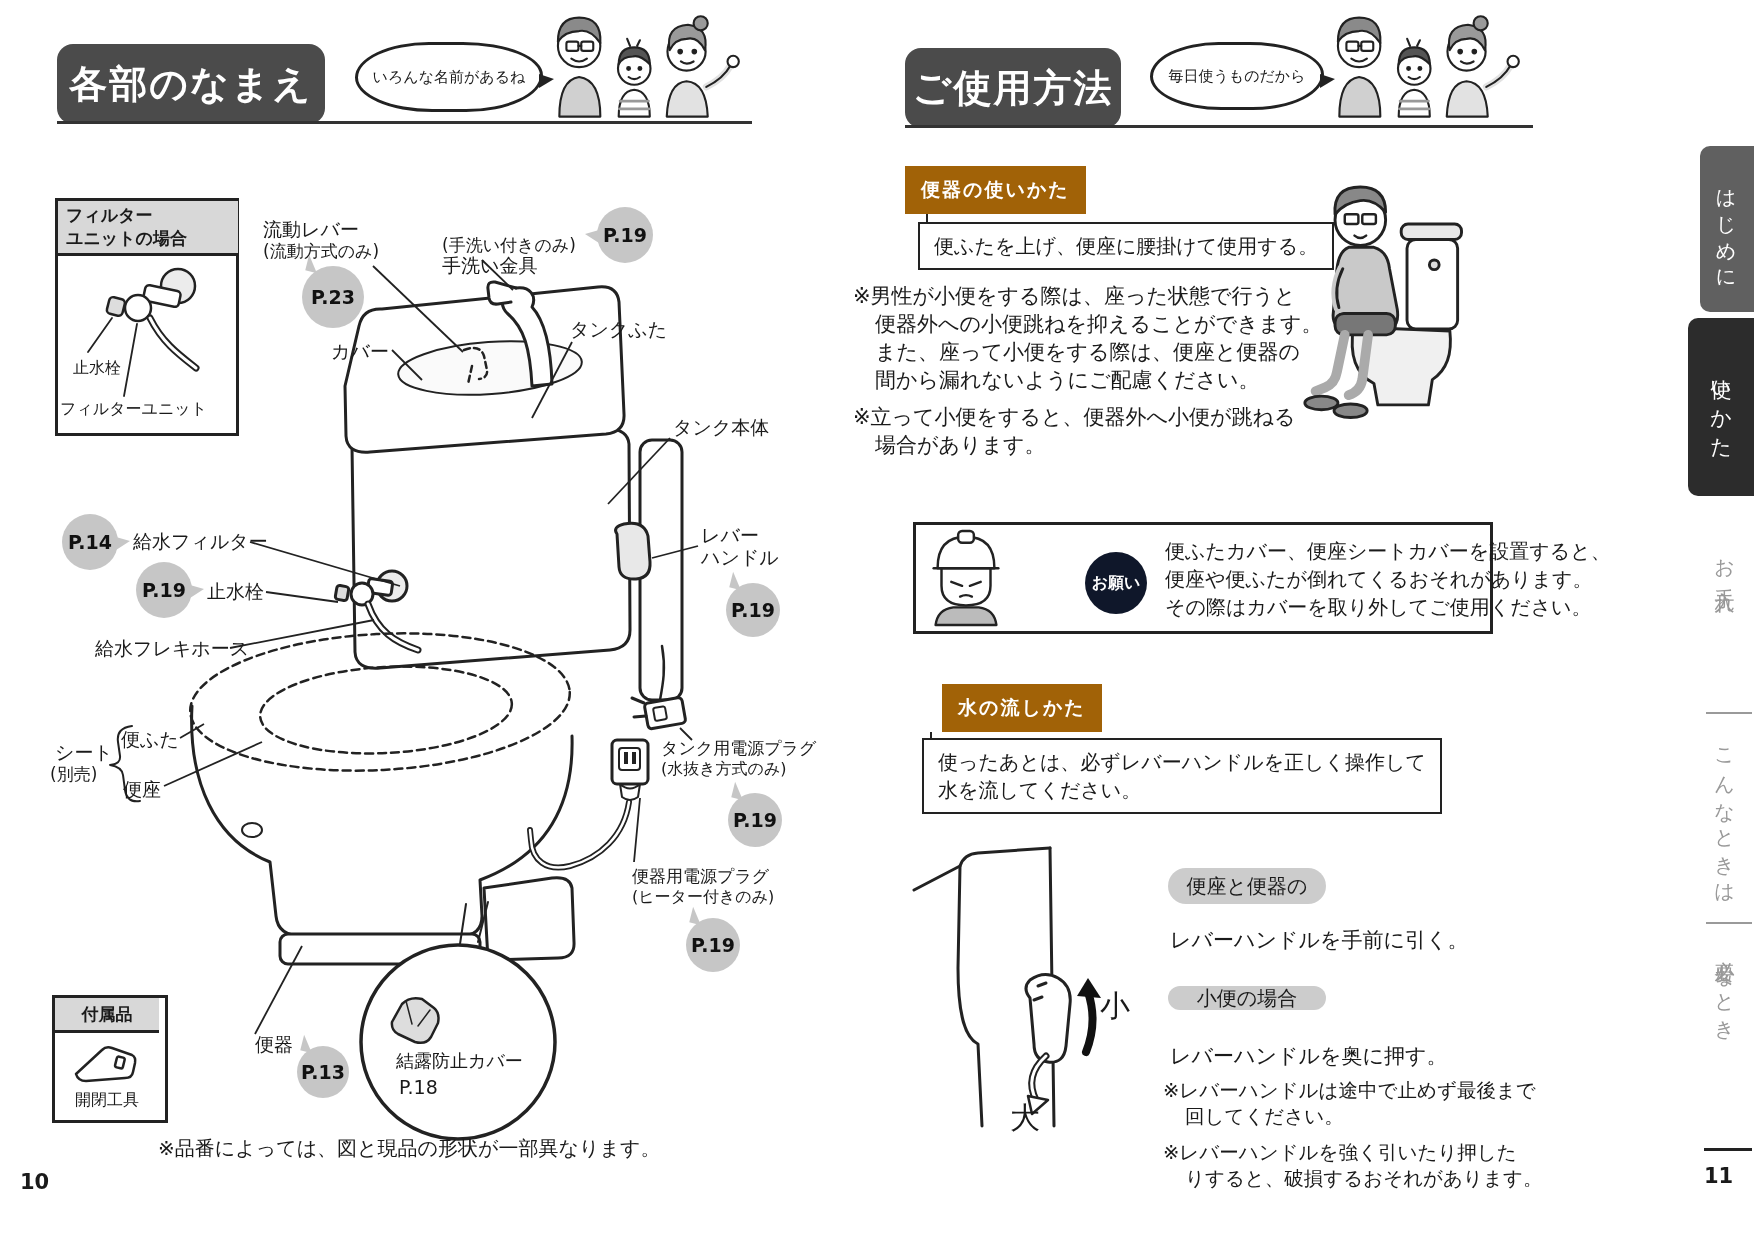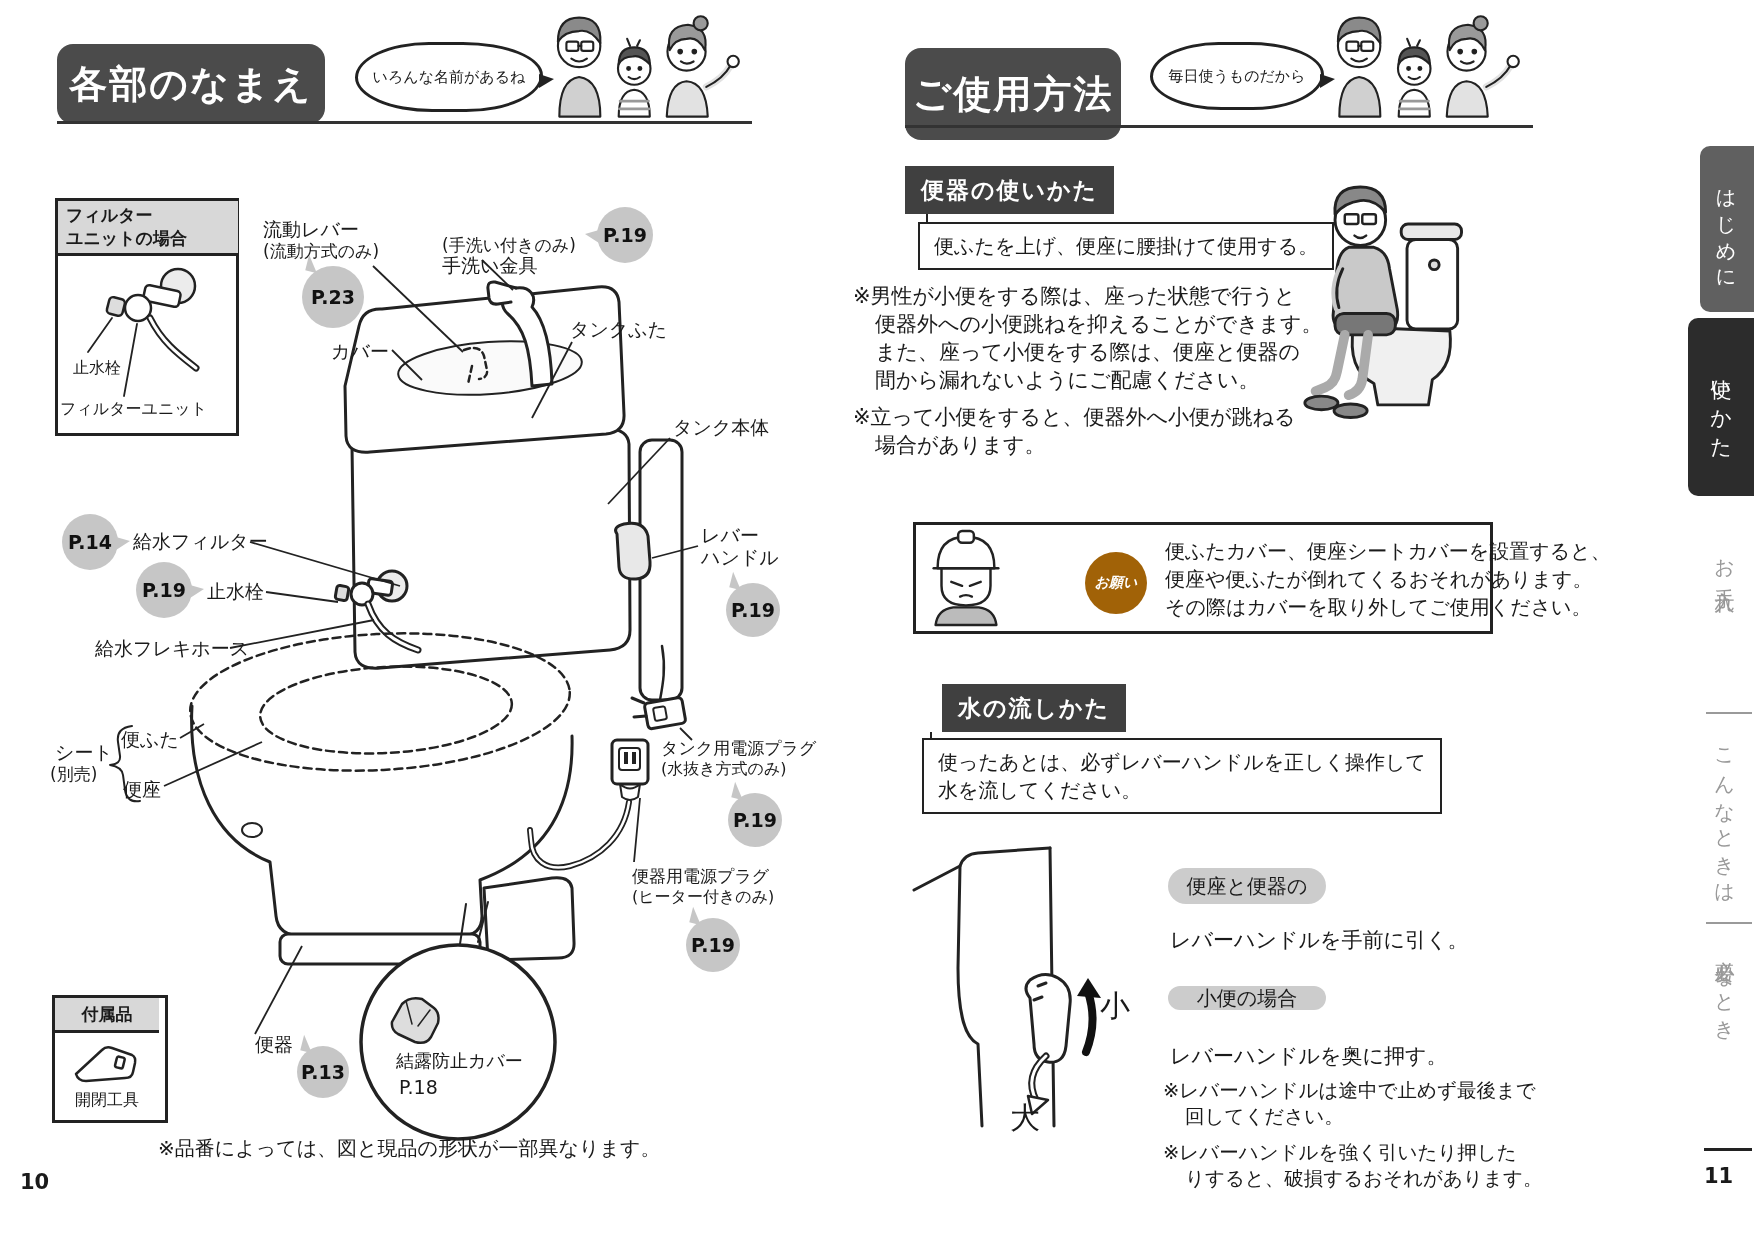--- a/index.html
+++ b/index.html
@@ -25,33 +25,33 @@
   .balloon::after{content:'';position:absolute;width:0;height:0;}
   .balloon.tl::after{top:-10px;left:5px;border-bottom:16px solid #c6c6c6;
            border-right:12px solid transparent;transform:rotate(14deg);}
   .balloon.r::after{right:-12px;top:50%;margin-top:-5px;
            border-left:14px solid #c6c6c6;border-top:4px solid transparent;border-bottom:9px solid transparent;}
   .balloon.l::after{left:-12px;top:50%;margin-top:-5px;
            border-right:14px solid #c6c6c6;border-top:4px solid transparent;border-bottom:9px solid transparent;}
   .framebox{position:absolute;border:3px solid #222;background:#fff;}
   .grayhdr{background:#d8d8d8;border-bottom:3px solid #222;font-weight:bold;
            display:flex;align-items:center;white-space:pre-line;}
-  .secbox{position:absolute;background:#404040;color:#fff;display:flex;align-items:center;
-          padding:0 16px;font-size:23px;font-weight:bold;letter-spacing:2px;}
+  .secbox{position:absolute;background:#a16207;color:#fff;display:flex;align-items:center;
+          padding:0 16px;font-size:19px;font-weight:bold;letter-spacing:2px;}
   .stmt{position:absolute;border:2px solid #222;background:#fff;padding:8px 14px;
         font-size:20px;line-height:1.4;white-space:pre;display:inline-block;}
   .connector{position:absolute;width:2px;background:#222;}
   .note{position:absolute;font-size:21px;line-height:1.33;white-space:pre-line;
         padding-left:22px;text-indent:-22px;}
   .pill{position:absolute;background:#ccc;border-radius:19px;display:flex;align-items:center;
         justify-content:center;font-size:20px;}
   .plain{position:absolute;font-size:21px;white-space:nowrap;}
   .onegaibox{position:absolute;border:3px solid #222;background:#fff;}
-  .onegaicircle{position:absolute;background:#a16207;color:#fff;border-radius:50%;
-        display:flex;align-items:center;justify-content:center;font-size:14px;font-weight:bold;font-style:italic;}
+  .onegaicircle{position:absolute;background:#0f172a;color:#fff;border-radius:50%;
+        display:flex;align-items:center;justify-content:center;font-size:16px;font-weight:bold;}
   .vtab{position:absolute;color:#fff;writing-mode:vertical-rl;text-orientation:upright;
         display:flex;align-items:center;justify-content:center;font-size:20px;
         letter-spacing:4px;border-radius:10px 0 0 10px;}
   .vlabel{position:absolute;writing-mode:vertical-rl;text-orientation:upright;color:#999;
         font-size:20px;letter-spacing:4px;}
   .vline{position:absolute;height:2px;background:#9a9a9a;}
   .pagenum{position:absolute;font-size:21px;font-weight:bold;}
   .kanjiBig{position:absolute;font-size:30px;}
   svg{position:absolute;overflow:visible;}
 </style>
@@ -235,21 +235,21 @@
   <g stroke="#222" stroke-width="2.5" fill="#fff" stroke-linejoin="round">
     <path d="M8,36 L34,12 Q38,8 44,10 L64,17 Q68,19 67,25 L65,34 Q64,40 57,40 L18,43 Q10,43 8,36 Z"></path>
     <rect x="48" y="19" width="8" height="11" rx="2" transform="rotate(14 52 24)"></rect>
   </g>
 </svg>
 <div class="lbl" style="left:75px;top:1090px;font-size:16px;">開閉工具</div>
 
 <div class="lbl" style="left:158px;top:1136px;font-size:20px;">※品番によっては、図と現品の形状が一部異なります。</div>
 <div class="pagenum" style="left:20px;top:1170px;">10</div>
 
-<div class="banner" style="left:905px;top:48px;width:216px;height:92px;">ご使用方法</div>
+<div class="banner" style="left:905px;top:48px;width:216px;height:80px;">ご使用方法</div>
 <div class="hrule" style="left:905px;top:125px;width:628px;"></div>
 <div class="bubble" style="left:1150px;top:42px;width:168px;height:62px;">毎日使うものだから</div>
 
 <svg style="left:1328px;top:12px;" width="205" height="106" viewBox="0 0 290 150">
   <g stroke="#222" stroke-width="3" fill="#fff" stroke-linejoin="round" stroke-linecap="round">
     <path d="M16,148 Q16,96 44,92 Q74,96 74,148 Z" fill="#d0d0d0"></path>
     <circle cx="44" cy="48" r="30"></circle>
     <path d="M14,42 Q14,8 44,8 Q76,8 74,44 Q60,24 44,27 Q24,27 14,42 Z" fill="#8a8a8a"></path>
     <rect x="26" y="42" width="17" height="13" rx="3" fill="none"></rect>
     <rect x="47" y="42" width="17" height="13" rx="3" fill="none"></rect>

